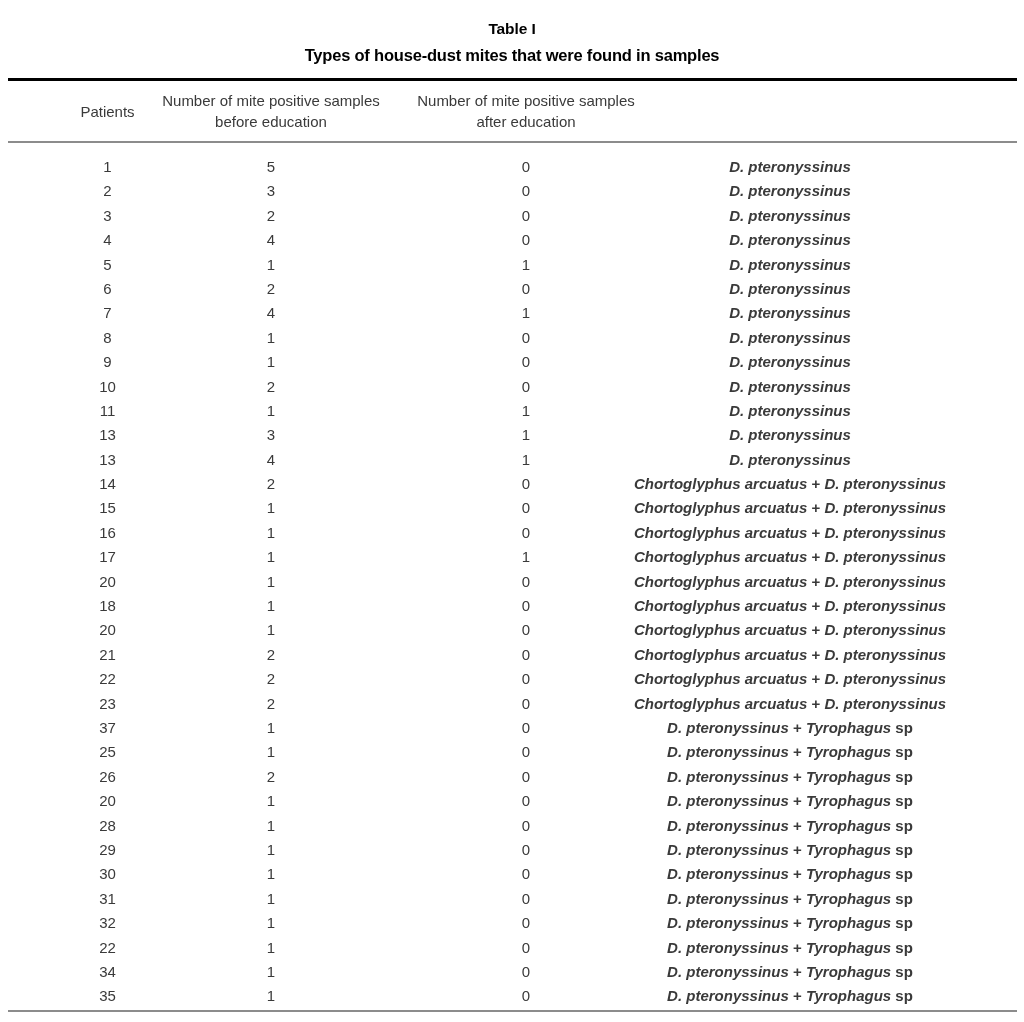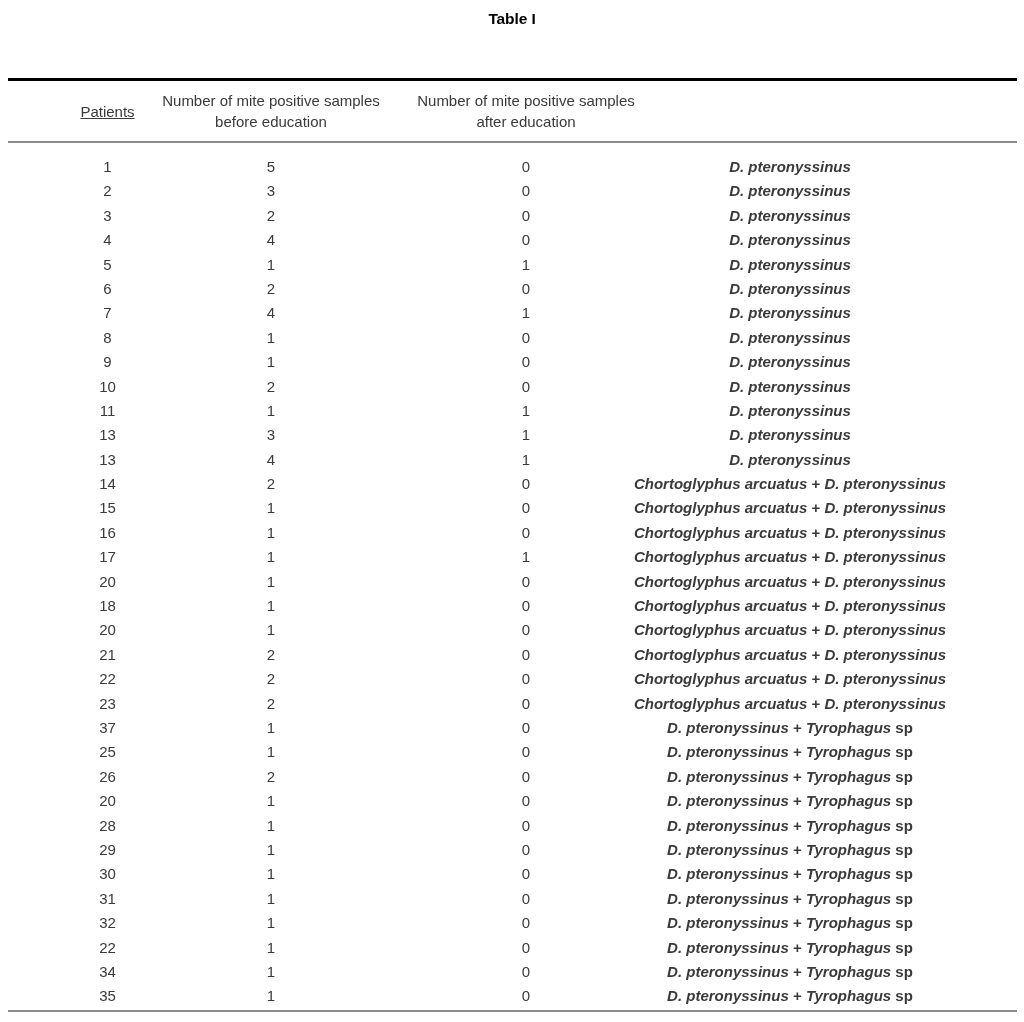--- a/index.html
+++ b/index.html
@@ -19,21 +19,21 @@
     position: relative;
     width: 1024px;
     height: 1022px;
     box-sizing: border-box;
   }
 
   
   .table-label {
     position: absolute;
     left: 0;
-    top: 10px;
+    top: 20px;
     width: 1024px;
     text-align: center;
     font-size: 15.5px;
     font-weight: bold;
     letter-spacing: -0.1px;
     color: #000000;
   }
   .table-caption {
     position: absolute;
     left: 0;
@@ -77,21 +77,21 @@
     height: 50px;
   }
   .head .cell {
     position: absolute;
     font-size: 15px;
     color: #3a3a3a;
     text-align: center;
     line-height: 21px;
     top: 0;
   }
-  .head .cell.one-line { top: 11px; text-decoration: underline; }
+  .head .cell.one-line { top: 11px; }
 
   .h-patients { left: 47px;  width: 105px; }
   .h-before   { left: 138px; width: 250px; }
   .h-after    { left: 393px; width: 250px; }
   .h-mites    { left: 683px; width: 250px; }
 
   
   .body-rows {
     position: absolute;
     top: 155px;
@@ -118,20 +118,21 @@
   .c-mites   { left: 592px; width: 380px; font-style: italic; font-weight: bold; }
   .c-mites .plain { font-style: normal; }
 </style>
 </head>
 <body>
 
 <div class="table-wrap">
 
   <div class="table-label">Table I</div>
 
+  <div class="table-caption">Types of house-dust mites that were found in samples</div>
 
   <div class="rule rule-top"></div>
 
   <div class="head">
     <div class="cell one-line h-patients">Patients</div>
 
     <div class="cell h-before">
       <span>Number of mite positive samples</span><br>
       <span>before education</span>
     </div>

